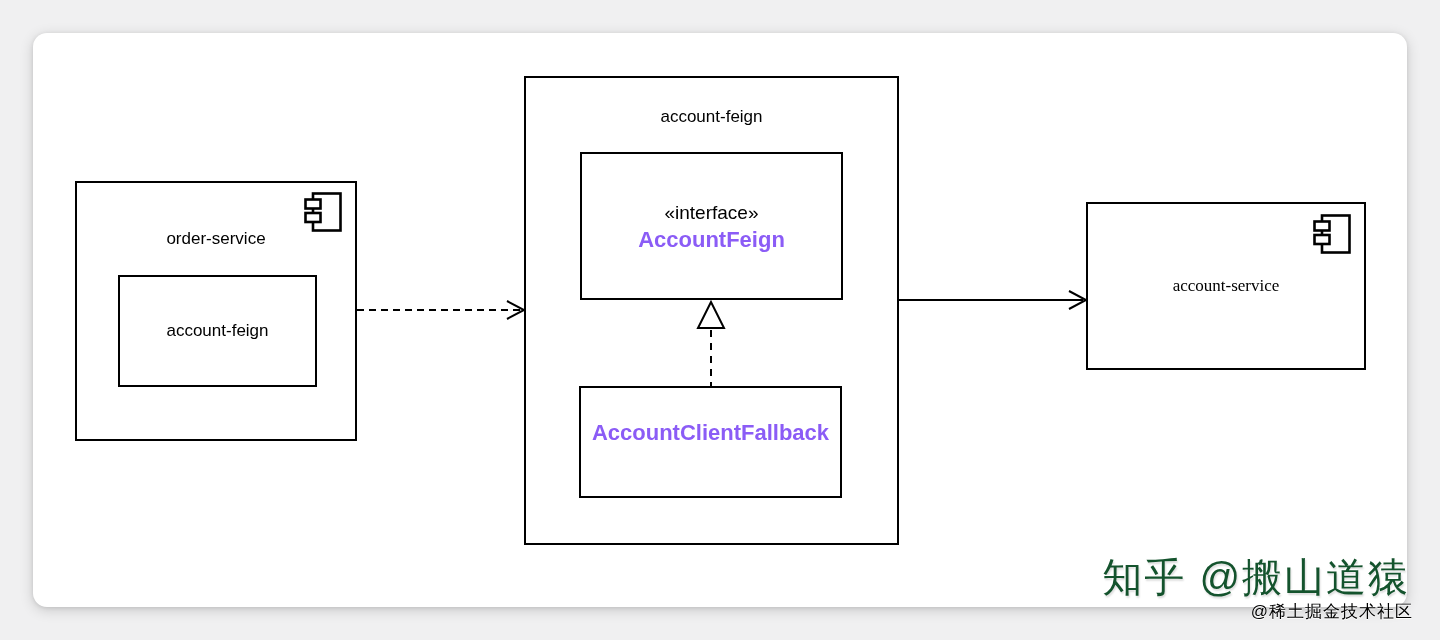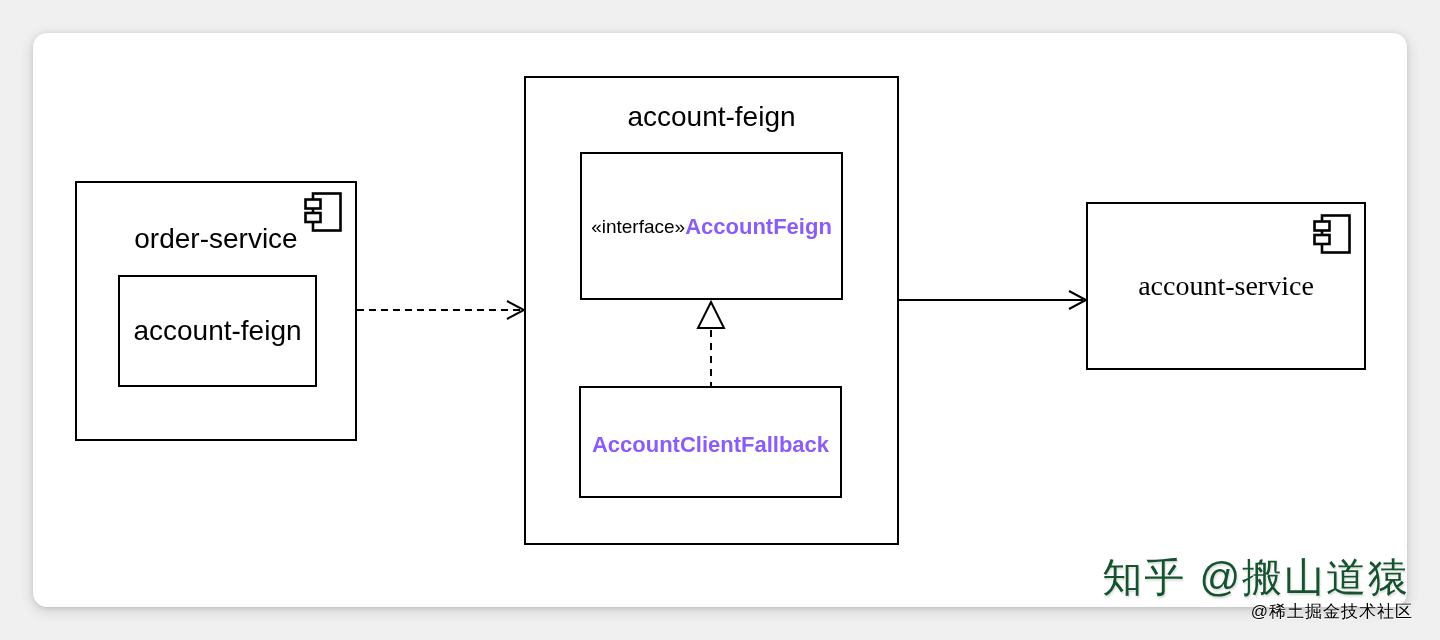--- a/index.html
+++ b/index.html
@@ -21,27 +21,27 @@
     position: absolute;
     background: #ffffff;
     border: 2px solid #000000;
     color: #000000;
   }
   .box-order   { left: 42px;   top: 148px; width: 282px; height: 260px; }
   .box-order-inner { left: 83px; top: 240px; width: 199px; height: 112px;
                      display: flex; align-items: center; justify-content: center; }
   .box-package { left: 491px;  top: 43px;  width: 375px; height: 469px; }
   .box-iface   { left: 547px;  top: 119px; width: 263px; height: 148px;
-                 display: flex; flex-direction: row; align-items: center; justify-content: center; }
+                 display: flex; flex-direction: column; align-items: center; justify-content: center; }
   .box-fallback{ left: 546px;  top: 353px; width: 263px; height: 112px;
-                 text-align: center; padding-top: 43px; }
+                 text-align: center; padding-top: 31px; }
   .box-service { left: 1053px; top: 169px; width: 280px; height: 168px;
                  display: flex; align-items: center; justify-content: center; font-family: Liberation Serif, serif; }
 
-  .box-title { font-size: 28px; line-height: 26px; color: #000; }
+  .box-title { font-size: 17px; line-height: 26px; color: #000; }
   .title-order   { position: absolute; left: 0; right: 0; top: 43px; text-align: center; }
   .title-package { position: absolute; left: 0; right: 0; top: 26px; text-align: center; }
 
   .stereotype { font-size: 19px; line-height: 27px; color: #000; }
   .class-name { font-size: 22px; line-height: 27px; font-weight: 700; color: #8b5cf6; }
 
   .comp-icon { position: absolute; top: 9px; right: 13px; width: 38px; height: 40px; }
 
   .edges { position: absolute; left: 0; top: 0; width: 1374px; height: 574px; pointer-events: none; }
 

